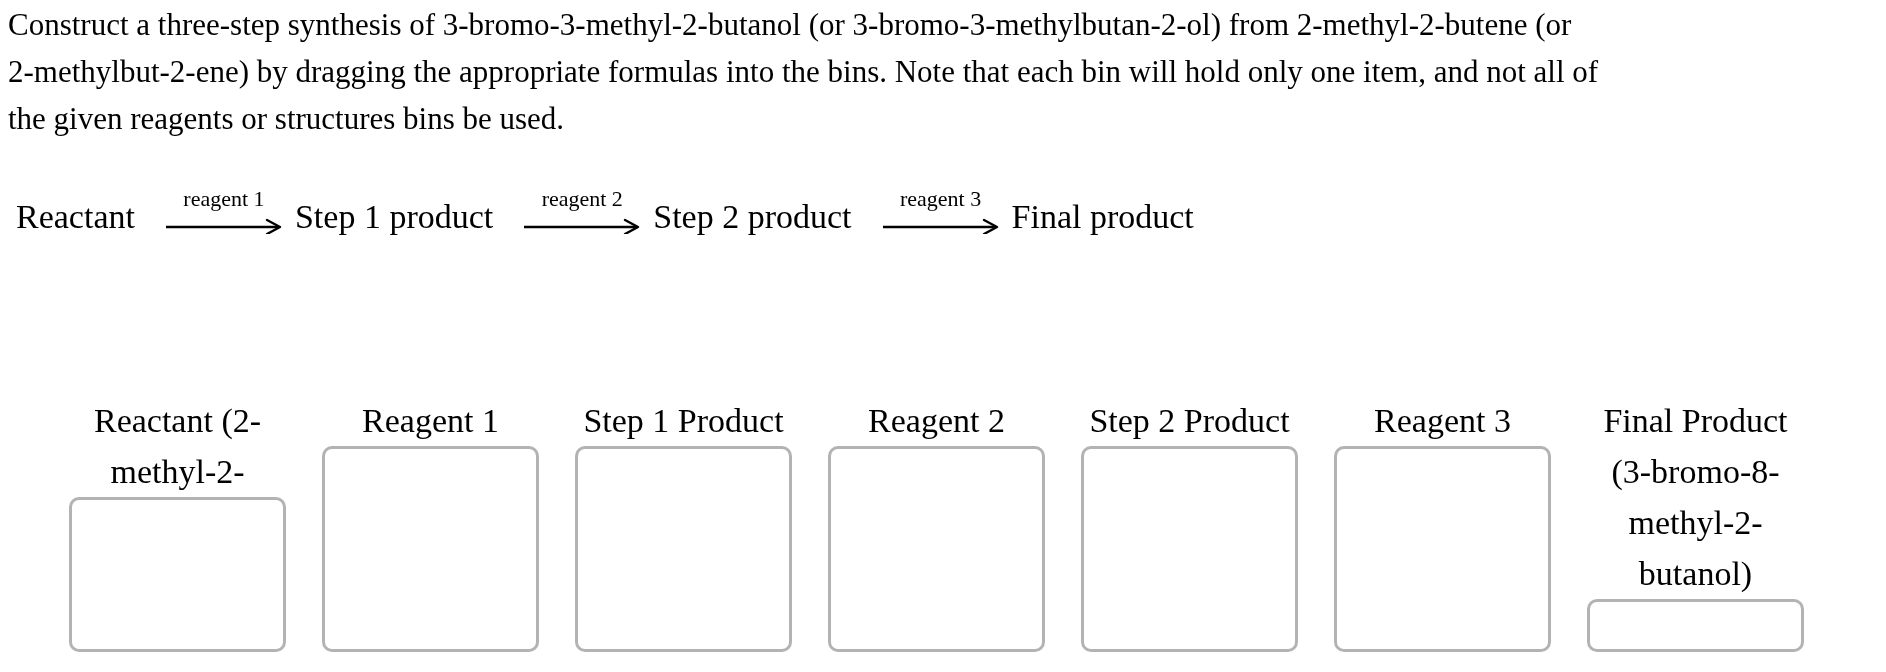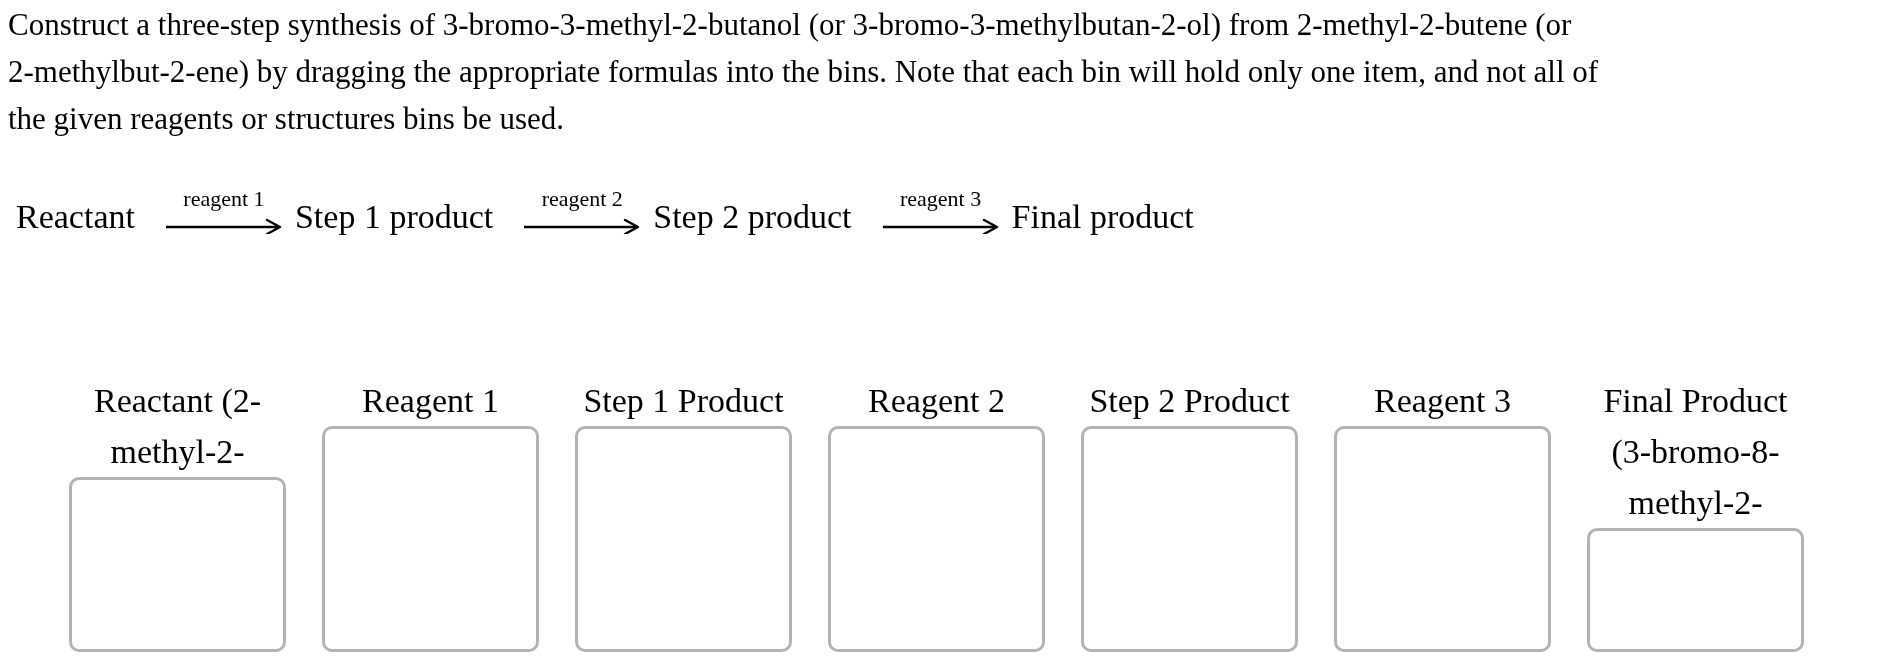--- a/index.html
+++ b/index.html
@@ -54,20 +54,21 @@
     height: 277px;
     display: flex;
     gap: 36px;
   }
   .bin-column {
     width: 217px;
     display: flex;
     flex-direction: column;
     text-align: center;
     font-size: 34px;
+    margin-top: 20px;
   }
   .bin-label-line {
     line-height: 51px;
     white-space: nowrap;
   }
   .drop-bin {
     flex: 1 1 auto;
     border: 3px solid #b3b3b3;
     border-radius: 10px;
     background: #ffffff;
@@ -147,16 +148,17 @@
 
   <div class="bin-column">
     <div class="bin-label-line">Reagent 3</div>
     <div class="drop-bin"></div>
   </div>
 
   <div class="bin-column">
     <div class="bin-label-line">Final Product</div>
     <div class="bin-label-line">(3-bromo-8-</div>
     <div class="bin-label-line">methyl-2-</div>
+    <div class="bin-label-line">butanol)</div>
     <div class="drop-bin"></div>
   </div>
 
 </div>
 
 </body></html>

